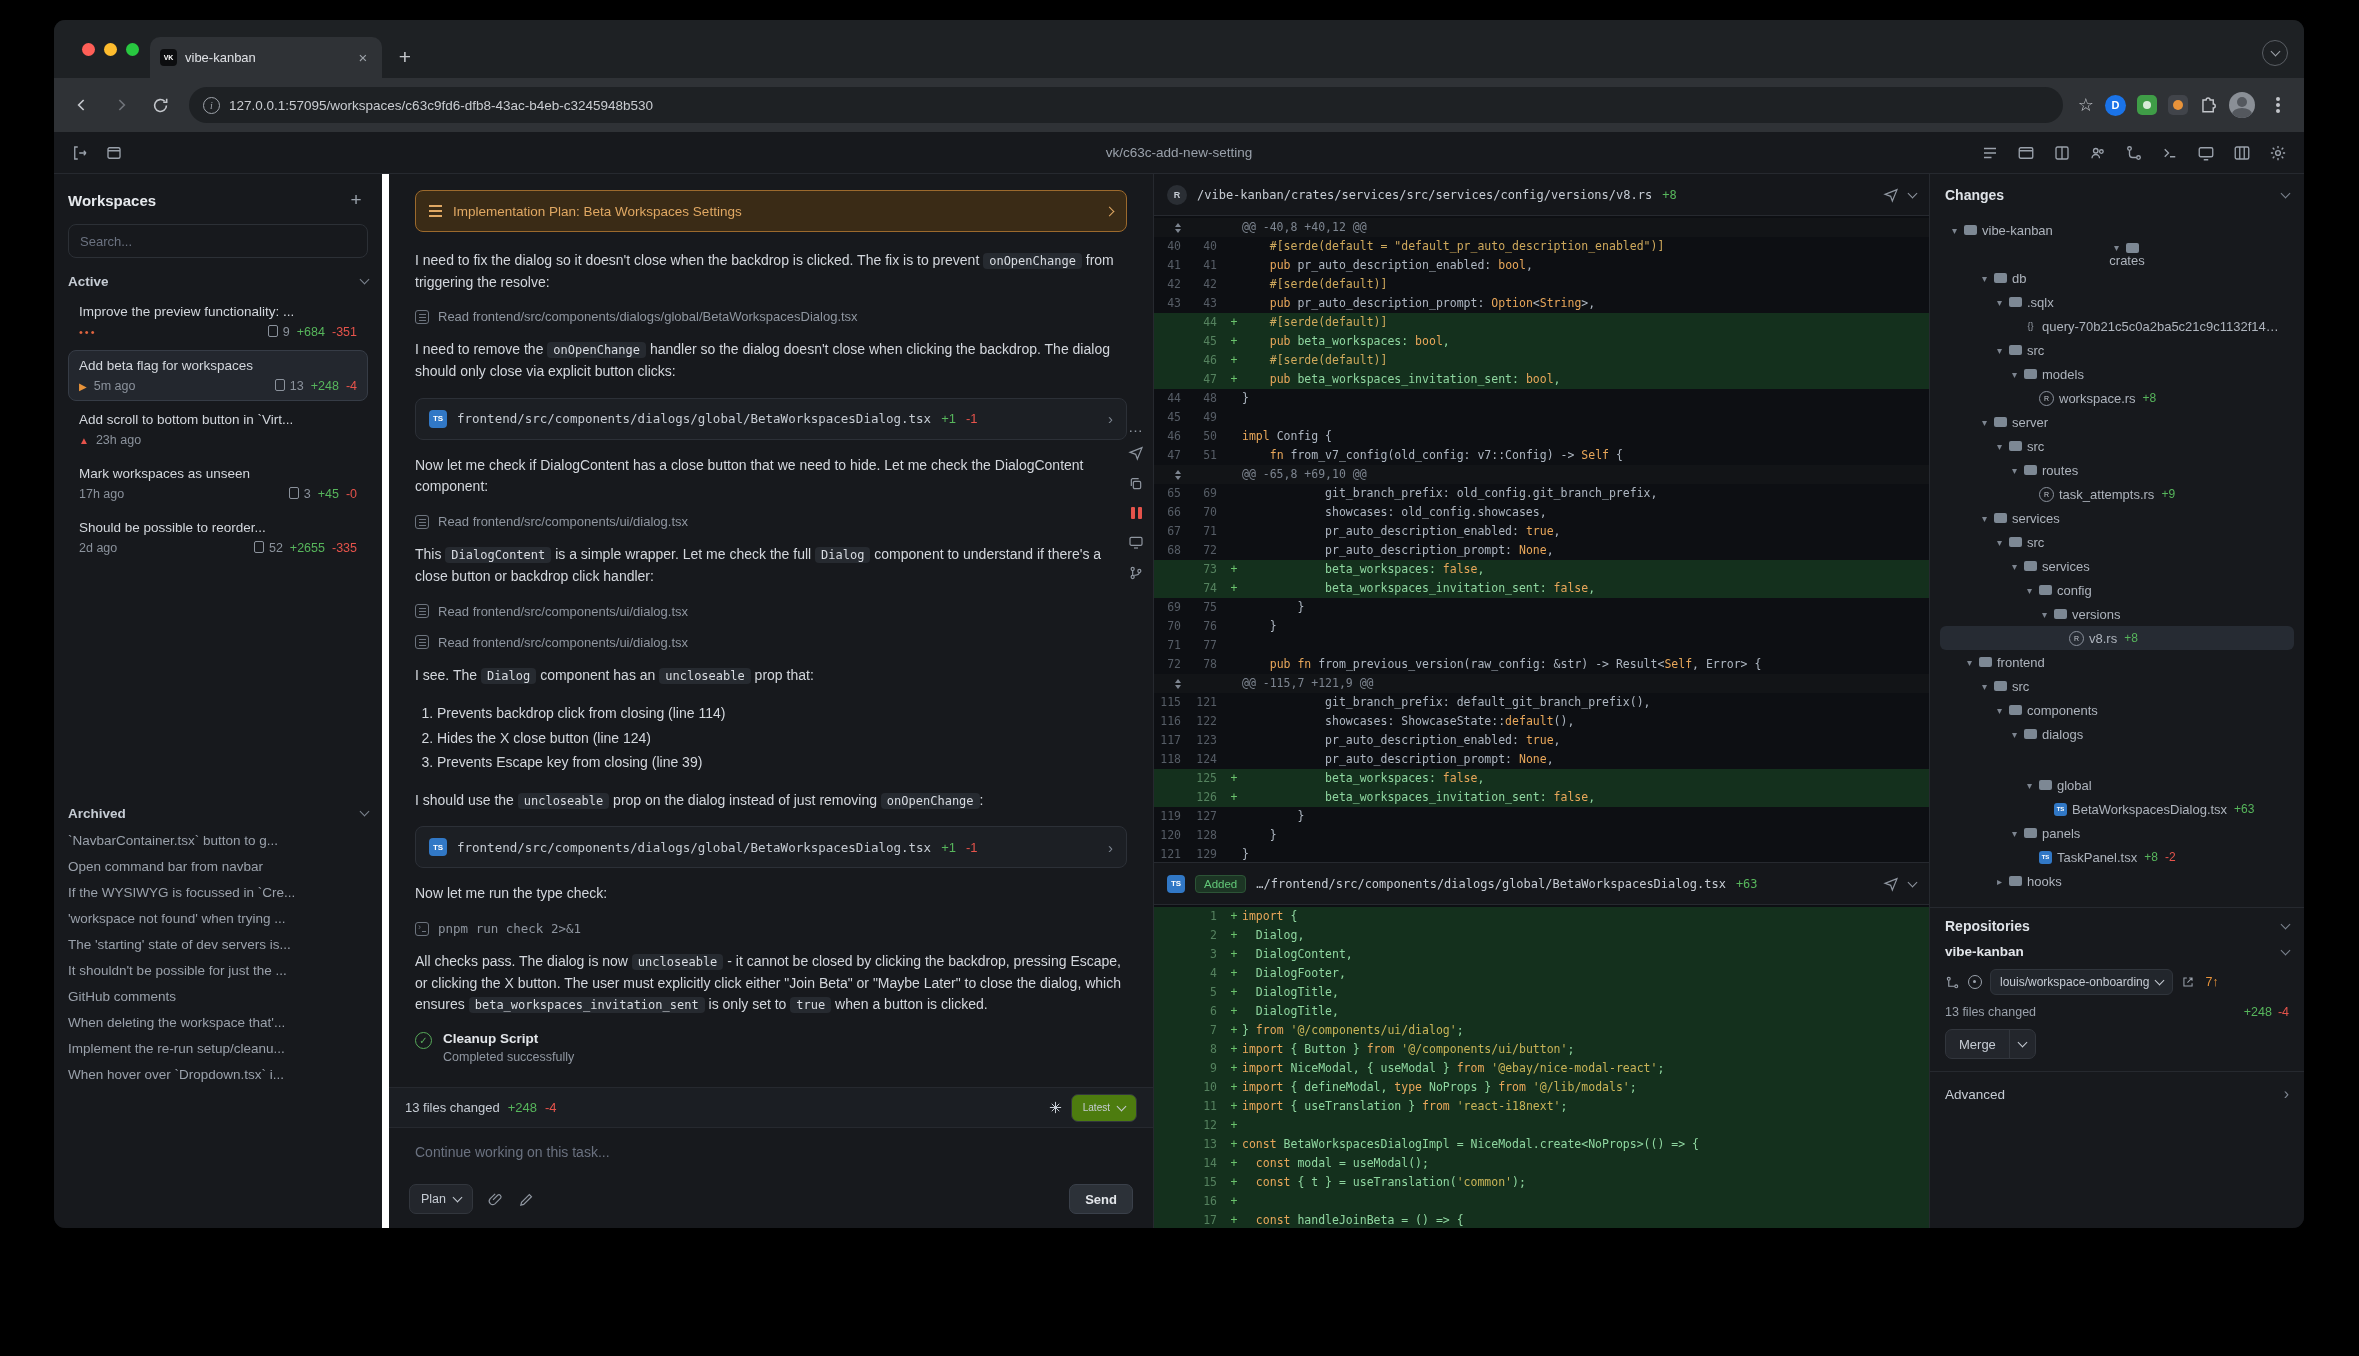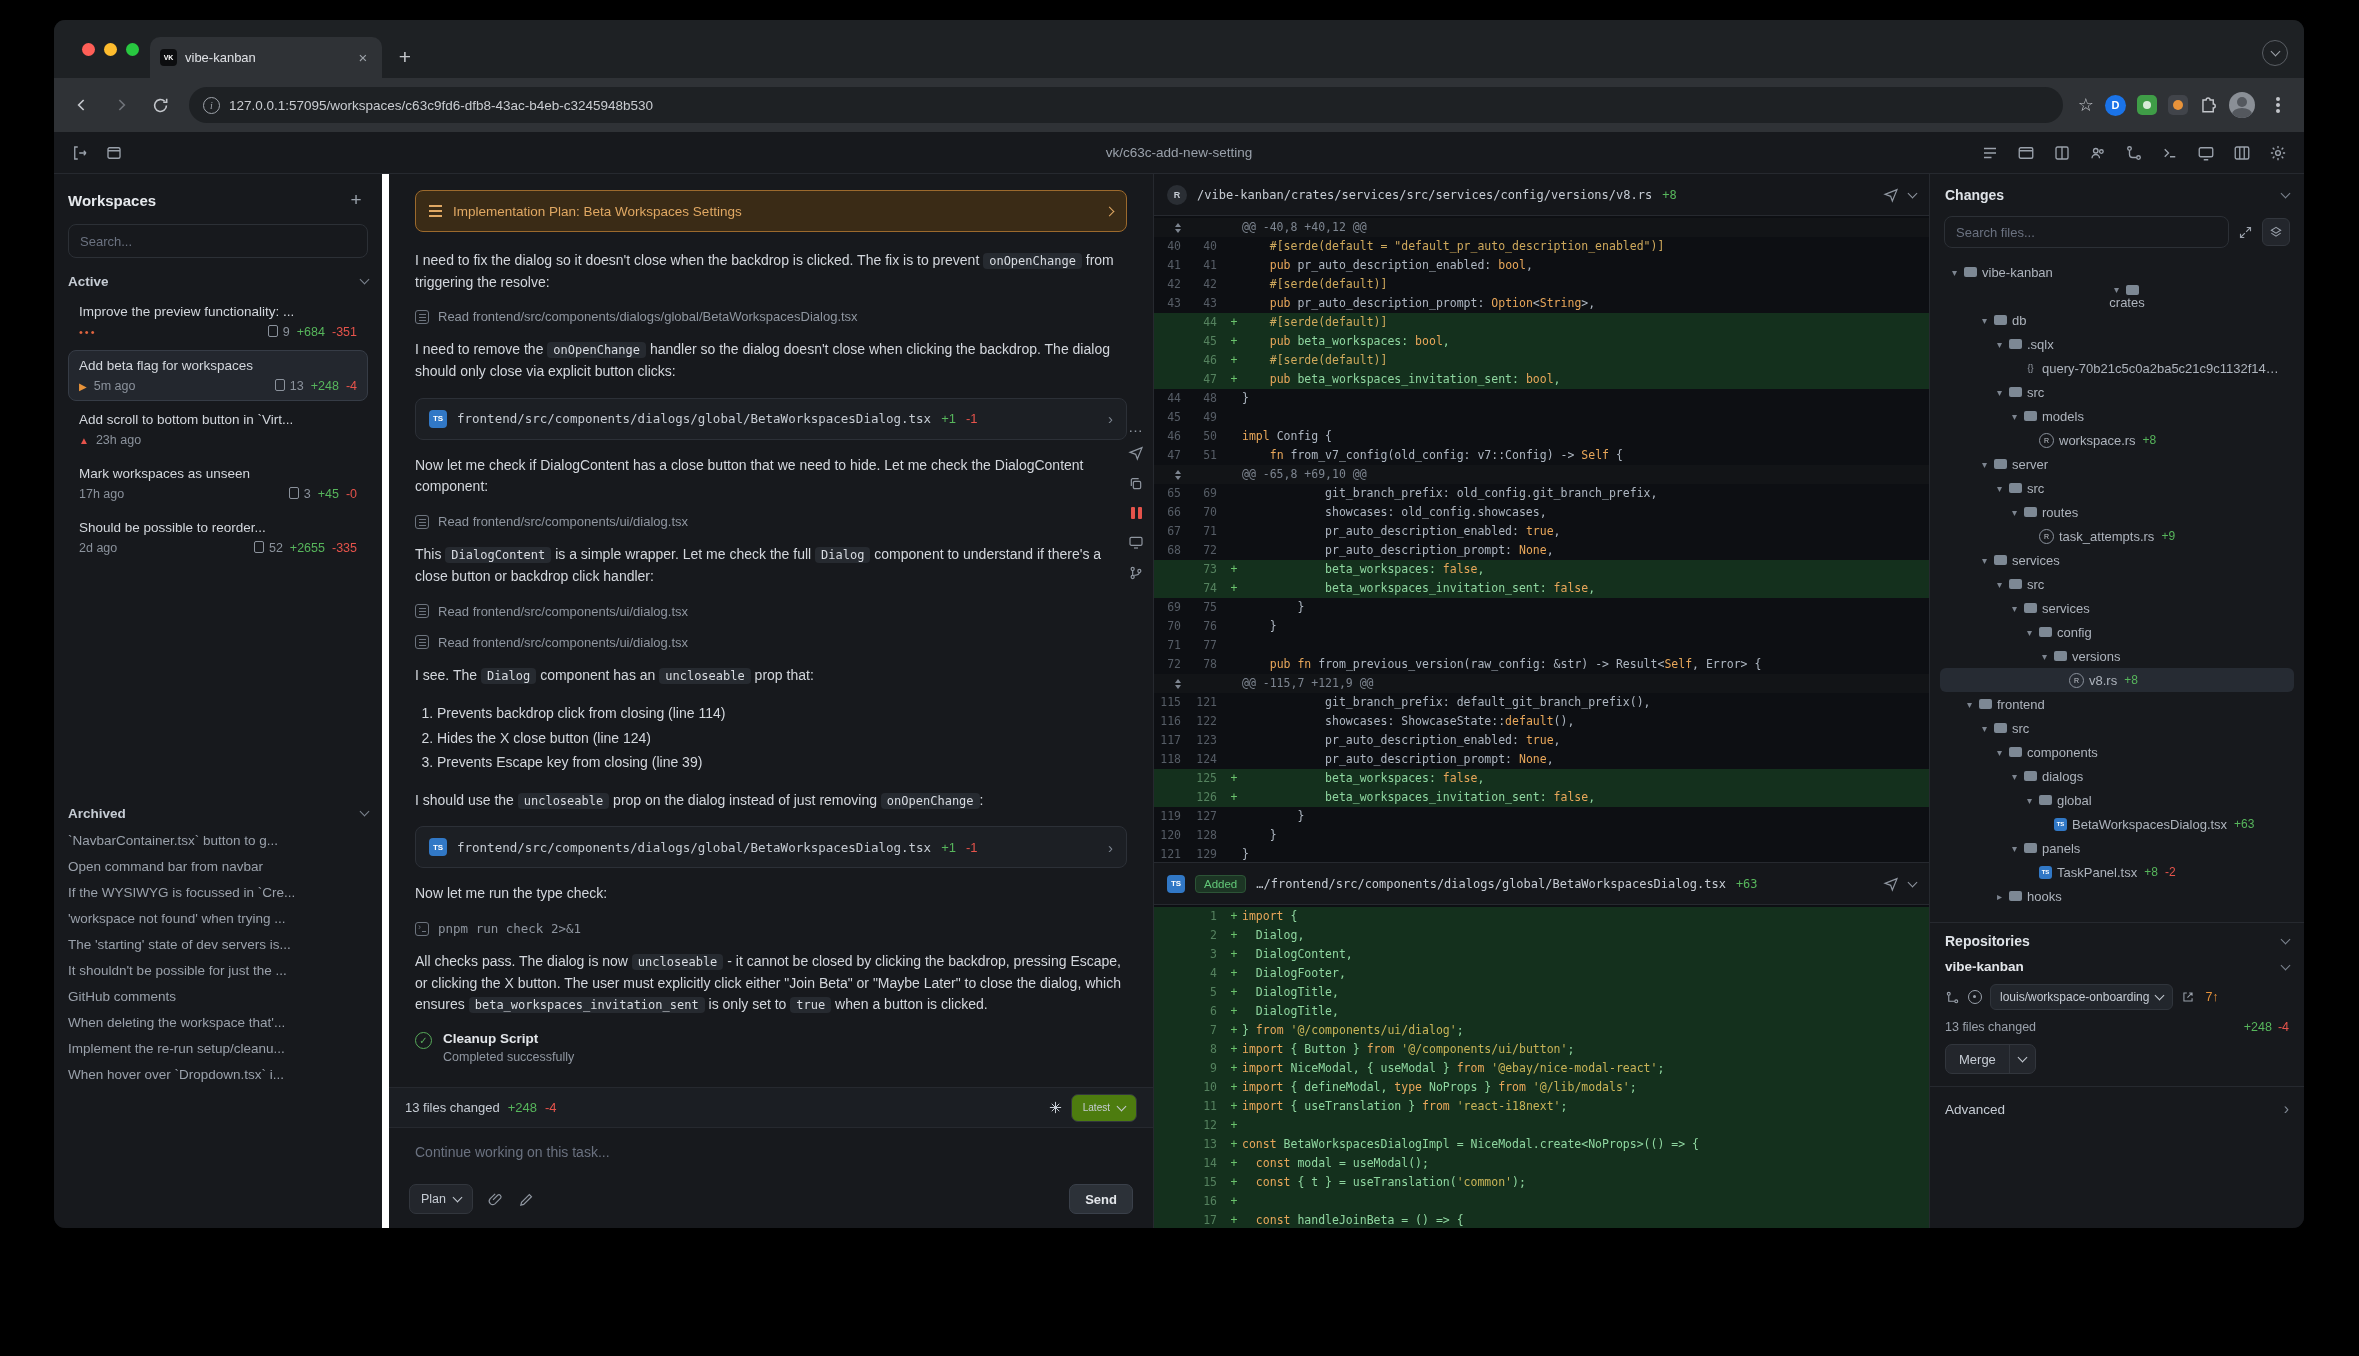--- a/index.html
+++ b/index.html
@@ -681,34 +681,20 @@
 
           </div>
         </div>
       </section>
 
       <aside class="changes">
         <div class="ch-head">
           <span>Changes</span>
             <span class="chev"></span>
         </div>
-        <div class="ch-search-row">
-          <input class="search-box" placeholder="Search files..." style="">
-          <span class="exp-ic">
-              <svg width="15" height="15" viewBox="0 0 24 24" fill="none" stroke="currentColor" stroke-width="1.8">
-                <path d="M14 4h6v6M10 20H4v-6M20 4l-7 7M4 20l7-7"></path>
-              </svg>
-            </span>
-          <span class="icon-btn">
-              <svg width="14" height="14" viewBox="0 0 24 24" fill="none" stroke="currentColor" stroke-width="1.8">
-                <path d="M12 4 4 9l8 5 8-5-8-5z"></path>
-                <path d="M4 14l8 5 8-5"></path>
-              </svg>
-            </span>
-        </div>
         <div class="tree">
 
             <div class="trow" style="padding-left: 8px;">
               <span class="tw folder"></span>
               <span class="tname">vibe-kanban</span>
             </div>
 
             <div class="trow" style="padding-left: 23px; flex-direction: column;">
               <span class="tw folder"></span>
               <span class="tname">crates</span>
@@ -810,21 +796,21 @@
             <div class="trow" style="padding-left: 53px;">
               <span class="tw folder"></span>
               <span class="tname">components</span>
             </div>
 
             <div class="trow" style="padding-left: 68px;">
               <span class="tw folder"></span>
               <span class="tname">dialogs</span>
             </div>
 
-            <div class="trow" style="padding-left: 83px;">
+            <div class="trow" style="padding-left: 83px; margin-top: 27px;">
               <span class="tw folder"></span>
               <span class="tname">global</span>
             </div>
 
             <div class="trow" style="padding-left: 98px;">
               <span class="tw file-ts"></span>
               <span class="tname">BetaWorkspacesDialog.tsx</span>
               <span class="tnum adds">+63</span>
             </div>
 

